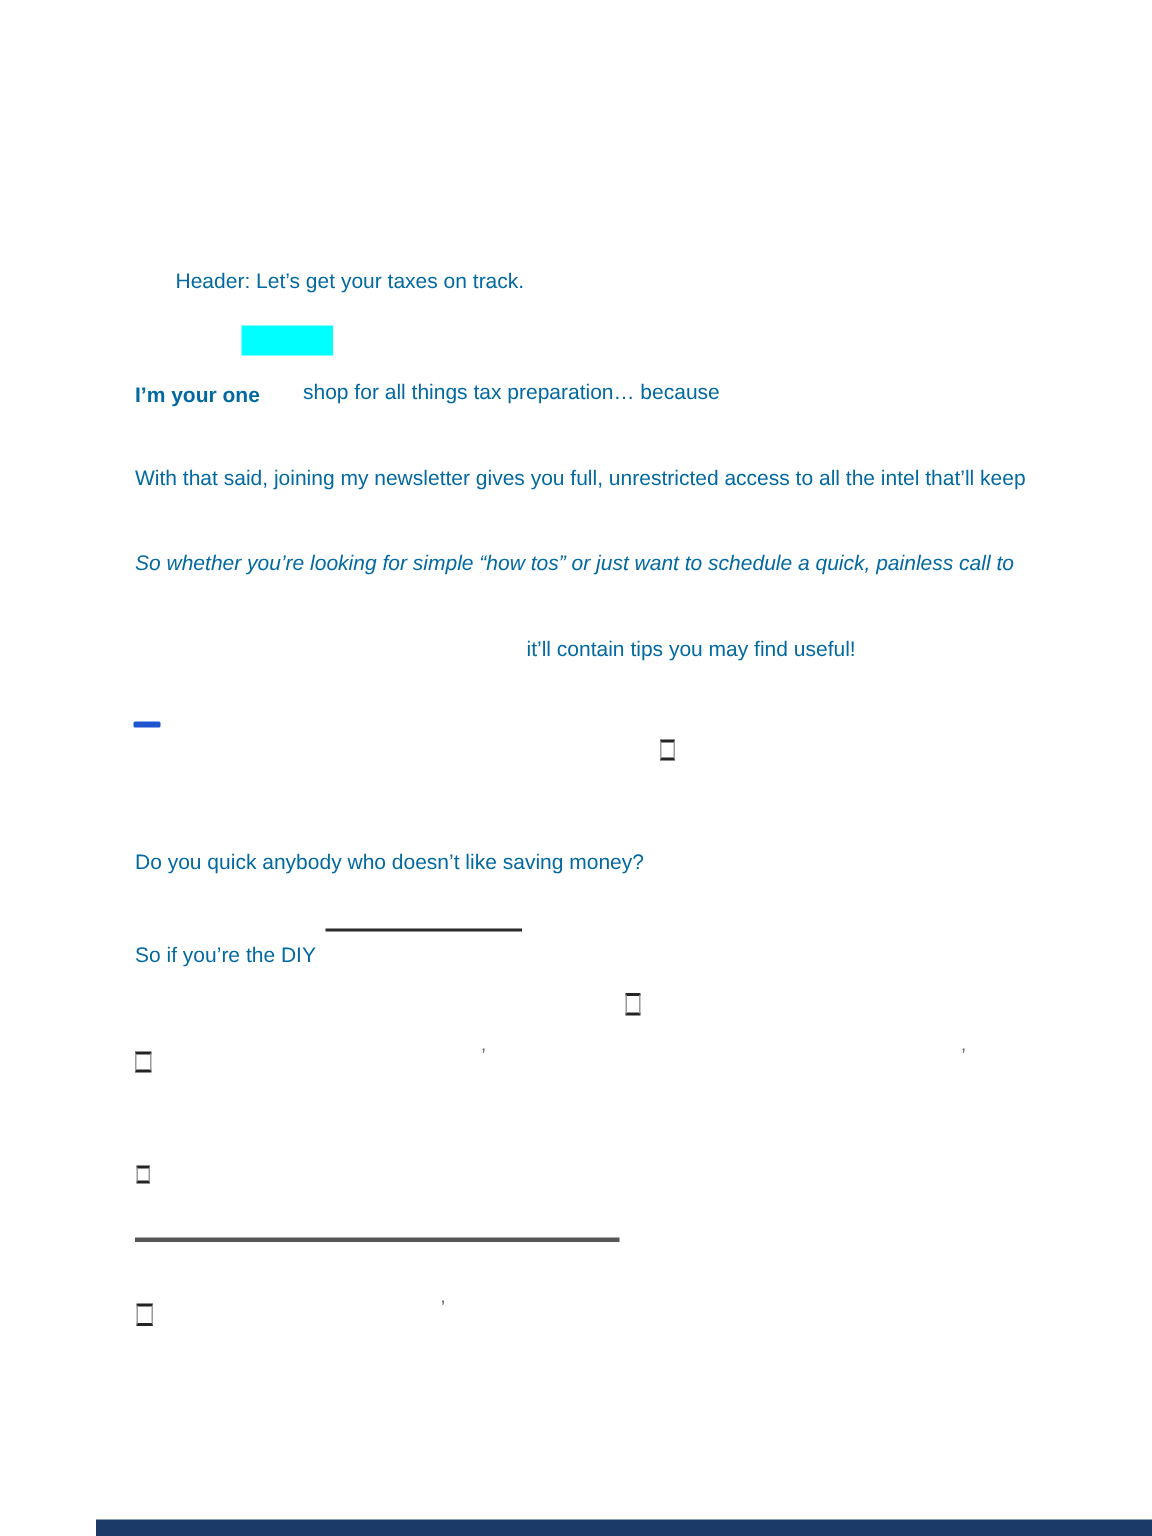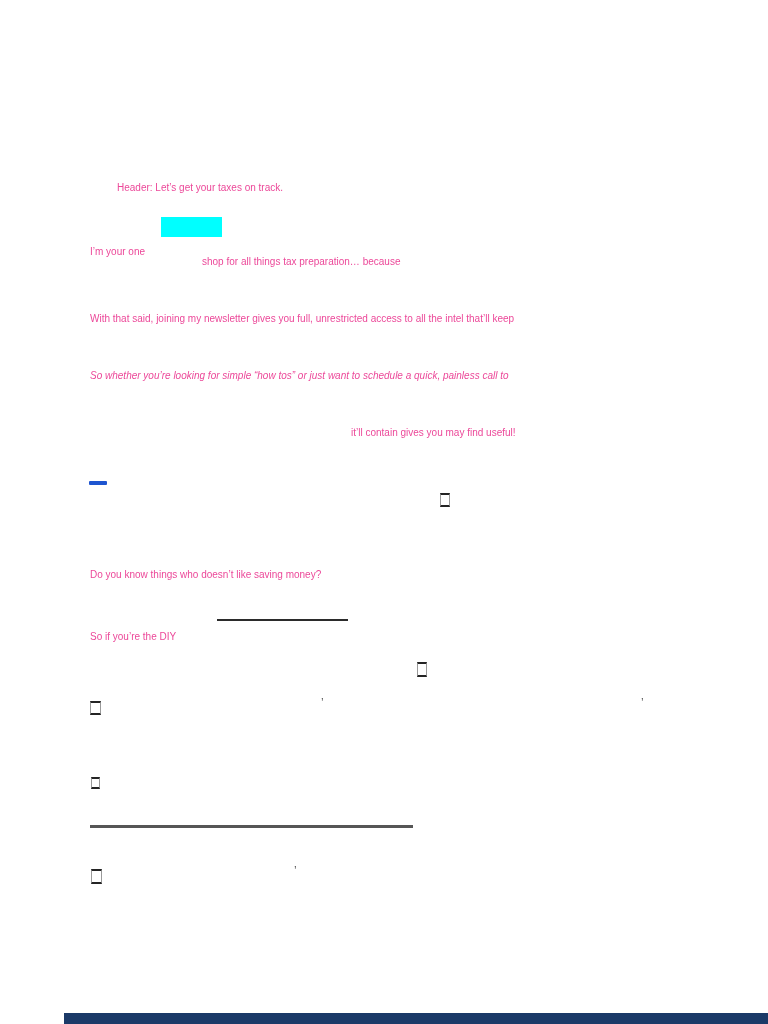--- a/index.html
+++ b/index.html
@@ -11,24 +11,24 @@
     position: relative;
     width: 768px;
     height: 1024px;
     background: #ffffff;
     overflow: hidden;
     font-family: "Liberation Sans", "DejaVu Sans", sans-serif;
     color: #212121;
   }
   .txt {
     position: absolute;
-    font-size: 10px;
+    font-size: 14px;
     line-height: 17px;
     white-space: nowrap;
-    color: #ec4899;
+    color: #0369a1;
   }
   .highlight {
     position: absolute;
     left: 161px; top: 217px;
     width: 61px; height: 20px;
     background: #00ffff;
   }
   .link-mark {
     position: absolute;
     left: 89px; top: 481px;
@@ -73,21 +73,21 @@
     width: 323px; height: 3px;
     background: #565656;
   }
   .footer-bar {
     position: absolute;
     left: 64px; top: 1013px;
     width: 704px; height: 11px;
     background: #1b3a68;
   }
   .l-header  { left: 117px; top: 179px; }
-  .l-intro-a { left: 90px;  top: 243px; }
+  .l-intro-a { left: 90px;  top: 255px; font-weight: bold; }
   .l-intro-b { left: 202px; top: 253px; }
   .l-news    { left: 90px;  top: 310px; }
   .l-whether { left: 90px;  top: 367px; font-style: italic; }
   .l-tips    { left: 351px; top: 424px; }
   .l-saving  { left: 90px;  top: 566px; }
   .l-diy     { left: 90px;  top: 628px; }
 </style>
 </head>
 <body>
 
@@ -97,27 +97,27 @@
 
   <div class="highlight"></div>
 
   <div class="txt l-intro-a">I’m your one</div>
   <div class="txt l-news">With that said, joining my newsletter gives you full, unrestricted access to all the intel that’ll keep</div>
 
   <div class="txt l-intro-b">shop for all things tax preparation… because</div>
 
   <div class="txt l-whether">So whether you’re looking for simple “how tos” or just want to schedule a quick, painless call to</div>
 
-  <div class="txt l-tips">it’ll contain gives you may find useful!</div>
+  <div class="txt l-tips">it’ll contain tips you may find useful!</div>
 
   <div class="link-mark"></div>
 
   <span class="tofu tofu-1"></span>
 
-  <div class="txt l-saving">Do you know things who doesn’t like saving money?</div>
+  <div class="txt l-saving">Do you quick anybody who doesn’t like saving money?</div>
 
   <div class="rule rule-short"></div>
 
   <div class="txt l-diy">So if you’re the DIY</div>
 
   <span class="tofu tofu-2"></span>
 
   <span class="tofu tofu-3"></span>
   <span class="apos apos-1">’</span>
   <span class="apos apos-2">’</span>

